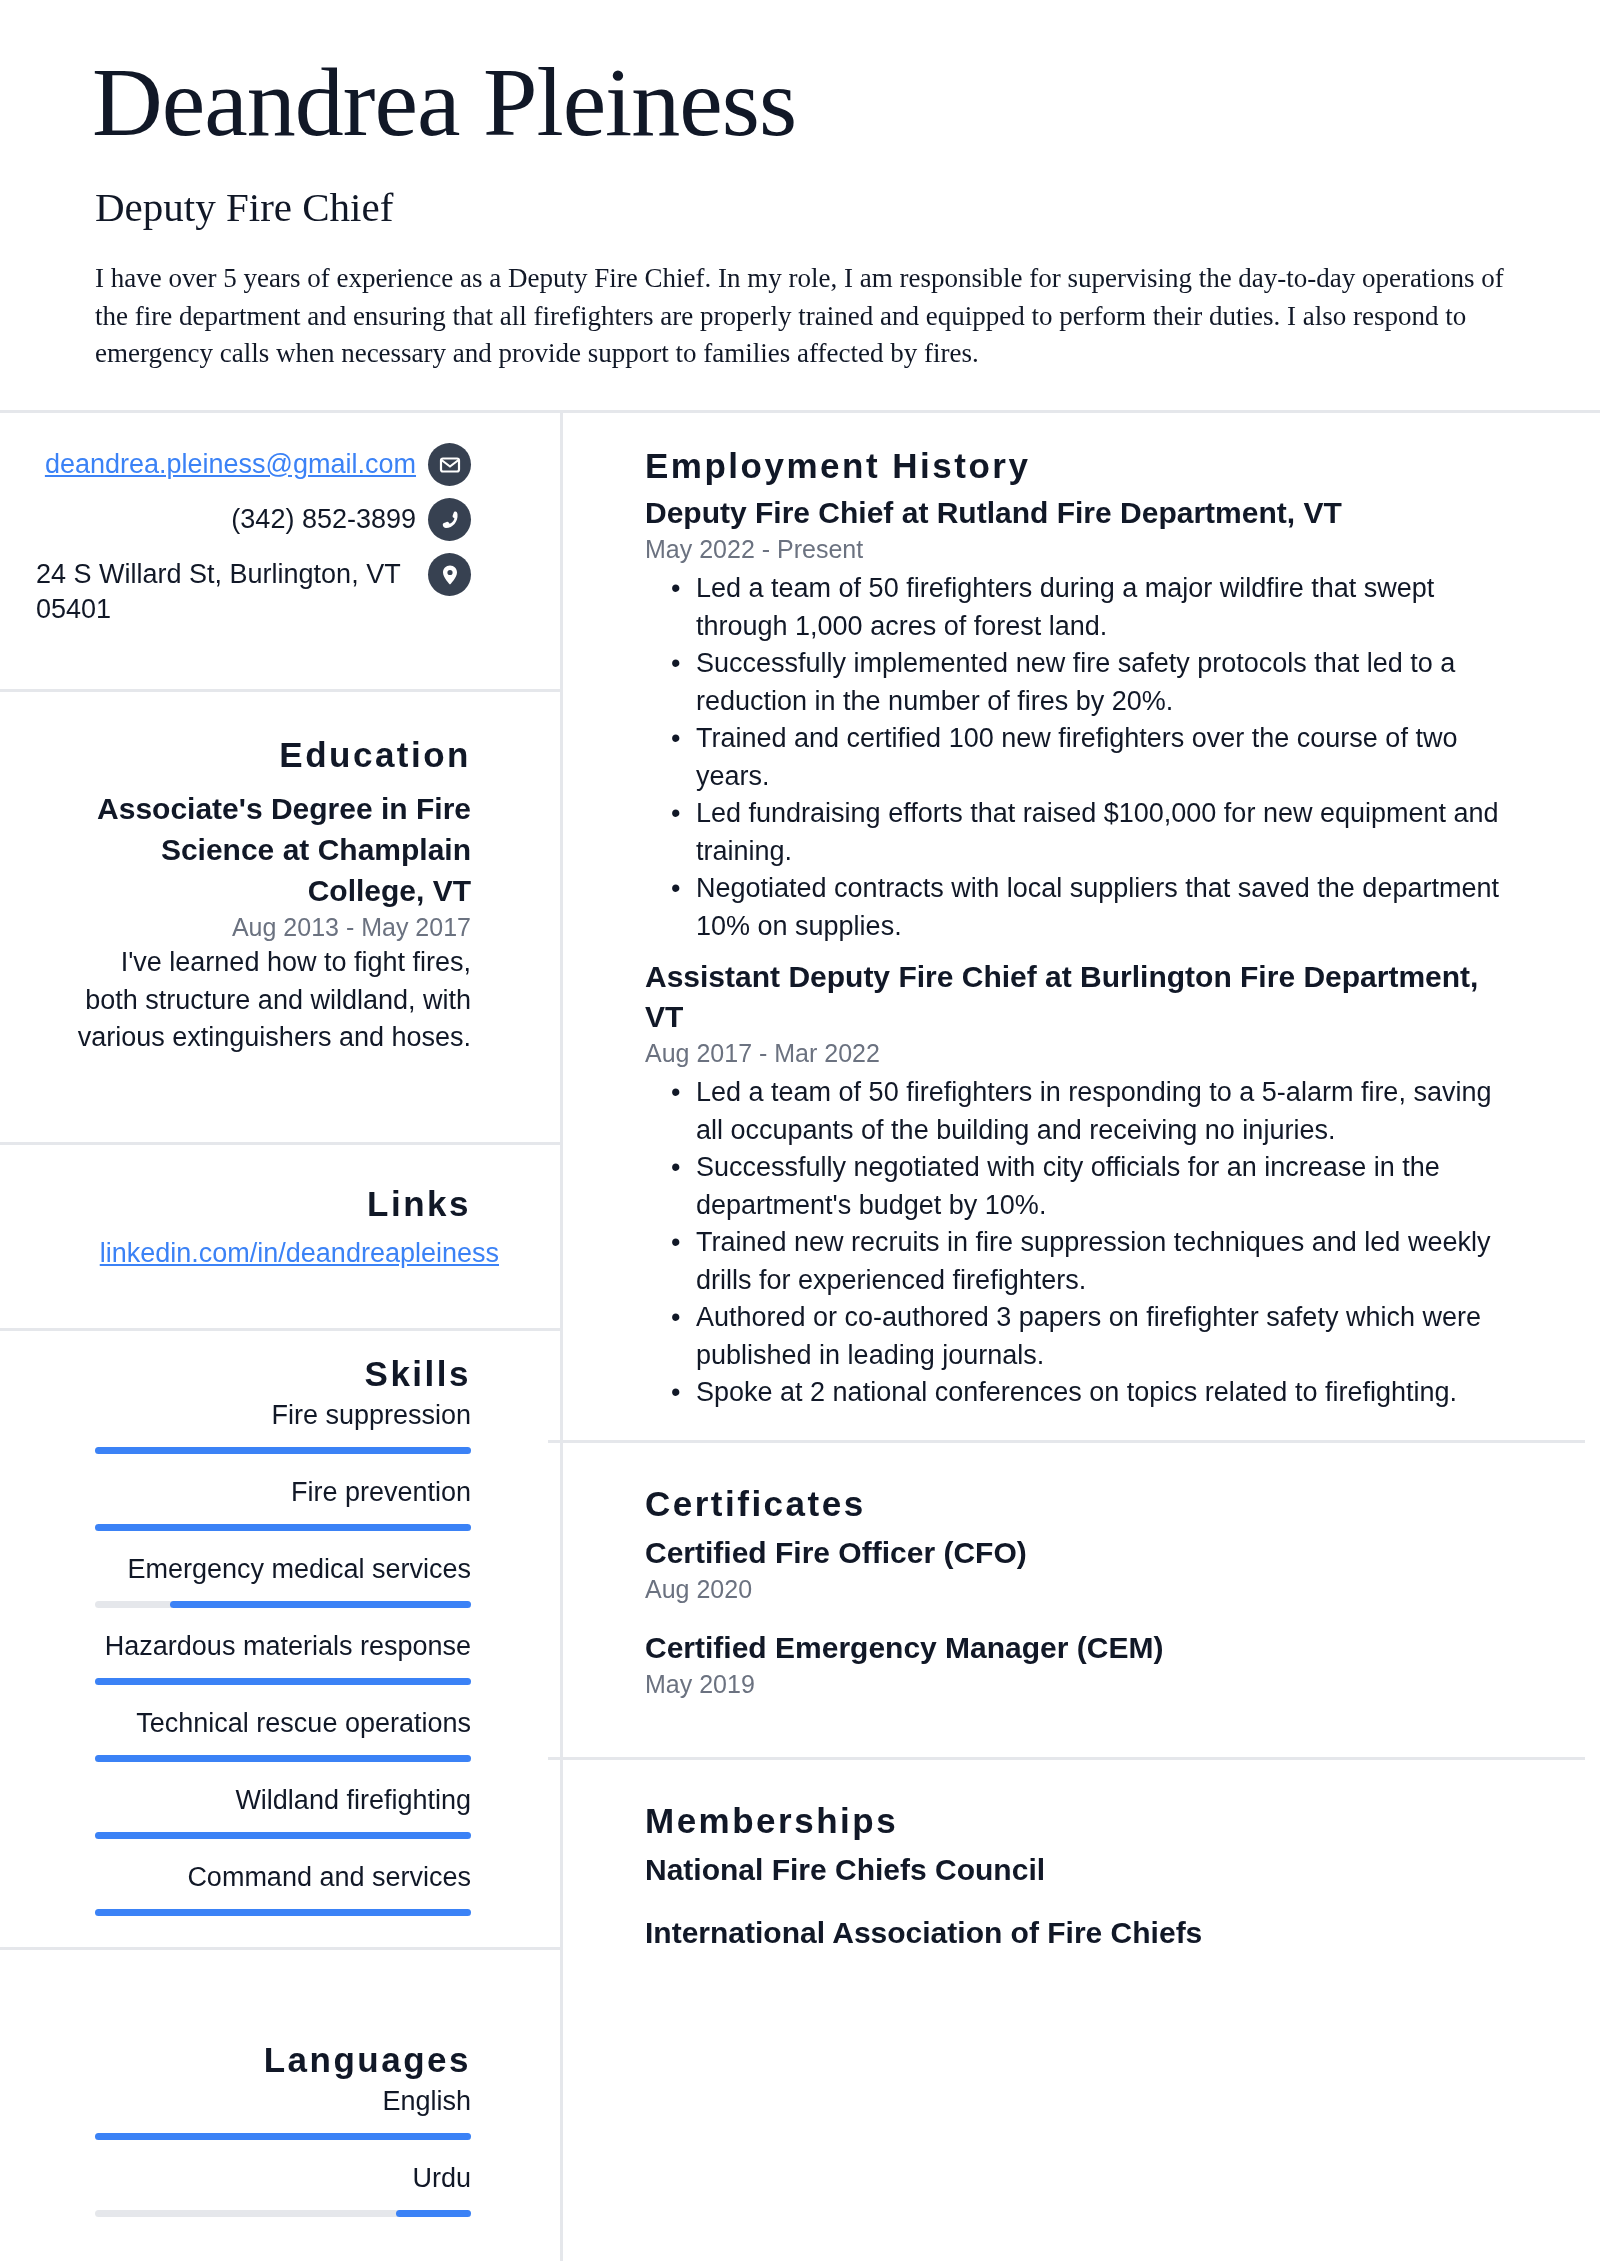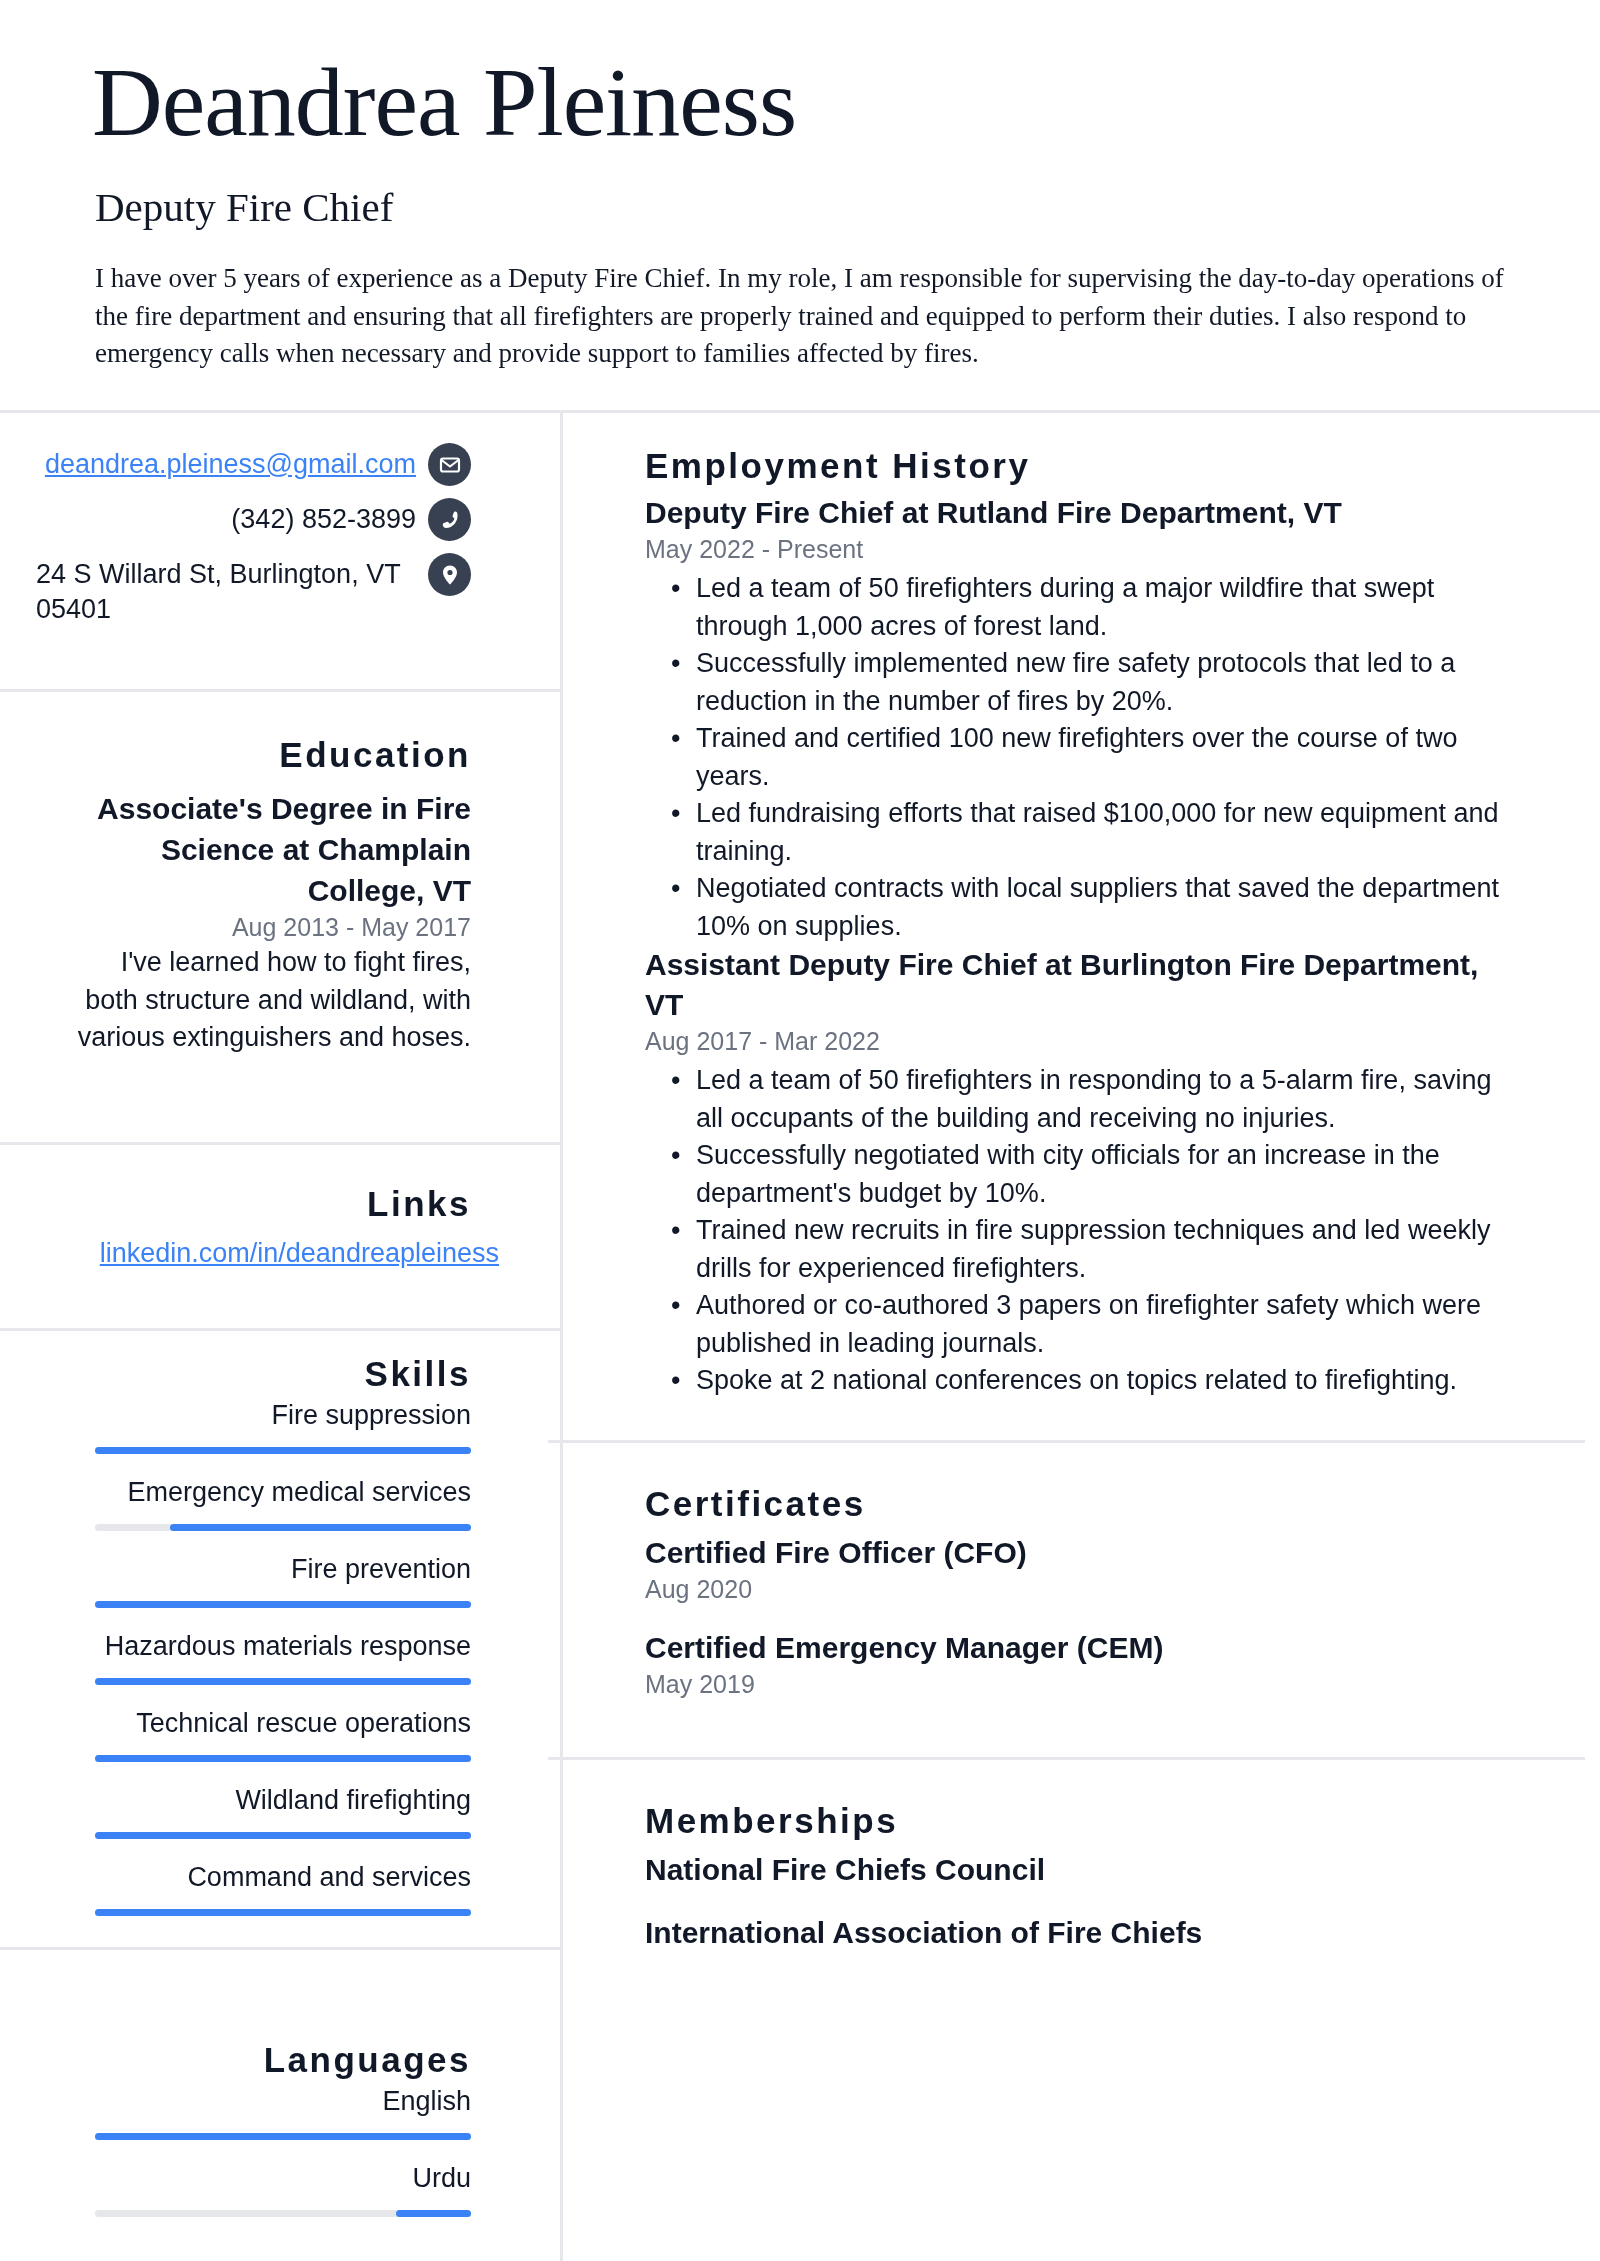--- a/index.html
+++ b/index.html
@@ -111,29 +111,29 @@
   <div class="lsec" style="top:902px;height:635px;">
     <div class="lsec-inner" style="top:36px;width:376px;">
       <div class="sec-heading">Skills</div>
       <div class="skill">
         <div class="skill-label">Fire suppression</div>
         <div class="bar">
             <div class="bar-fill" style="width:100%;"></div>
           </div>
       </div>
       <div class="skill">
+        <div class="skill-label">Fire prevention</div>
+        <div class="bar">
+            <div class="bar-fill" style="width:100%;"></div>
+          </div>
+      </div>
+      <div class="skill">
         <div class="skill-label">Emergency medical services</div>
         <div class="bar">
             <div class="bar-fill" style="width:80%;"></div>
-          </div>
-      </div>
-      <div class="skill">
-        <div class="skill-label">Fire prevention</div>
-        <div class="bar">
-            <div class="bar-fill" style="width:100%;"></div>
           </div>
       </div>
       <div class="skill">
         <div class="skill-label">Hazardous materials response</div>
         <div class="bar">
             <div class="bar-fill" style="width:100%;"></div>
           </div>
       </div>
       <div class="skill">
         <div class="skill-label">Technical rescue operations</div>
@@ -186,21 +186,21 @@
         <div class="date">May 2022 - Present</div>
         <ul class="bullets">
           <li>Led a team of 50 firefighters during a major wildfire that swept through 1,000 acres of forest land.</li>
           <li>Successfully implemented new fire safety protocols that led to a reduction in the number of fires by 20%.</li>
           <li>Trained and certified 100 new firefighters over the course of two years.</li>
           <li>Led fundraising efforts that raised $100,000 for new equipment and training.</li>
           <li>Negotiated contracts with local suppliers that saved the department 10% on supplies.</li>
         </ul>
       </div>
 
-      <div style="">
+      <div style="margin-top:12px;">
         <div class="job-head">Assistant Deputy Fire Chief at Burlington Fire Department, VT</div>
         <div class="date">Aug 2017 - Mar 2022</div>
         <ul class="bullets">
           <li>Led a team of 50 firefighters in responding to a 5-alarm fire, saving all occupants of the building and receiving no injuries.</li>
           <li>Successfully negotiated with city officials for an increase in the department's budget by 10%.</li>
           <li>Trained new recruits in fire suppression techniques and led weekly drills for experienced firefighters.</li>
           <li>Authored or co-authored 3 papers on firefighter safety which were published in leading journals.</li>
           <li>Spoke at 2 national conferences on topics related to firefighting.</li>
         </ul>
       </div>

